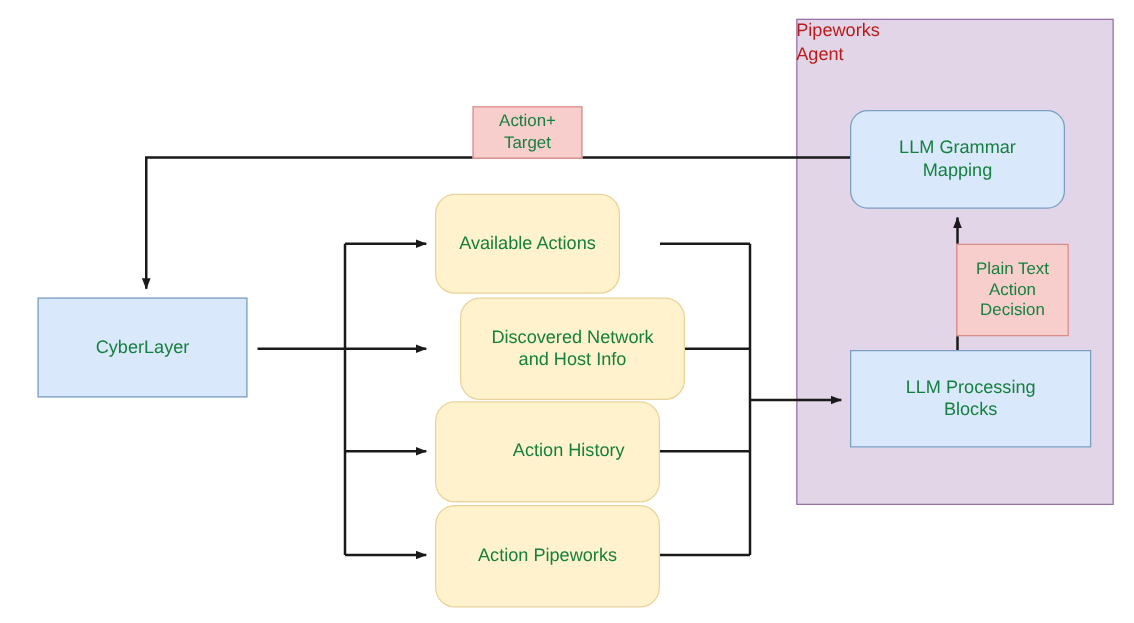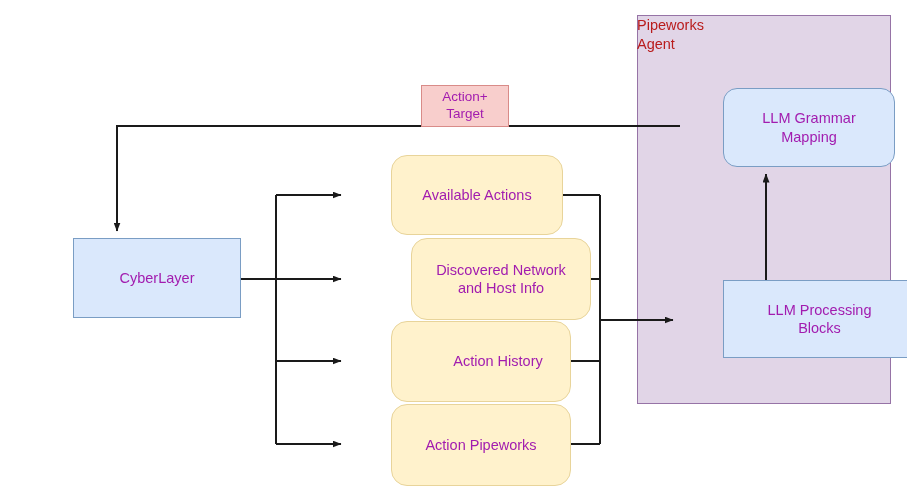--- a/index.html
+++ b/index.html
@@ -18,25 +18,24 @@
     background: #ffffff;
     overflow: hidden;
   }
   .node {
     position: absolute;
     box-sizing: border-box;
     display: flex;
     align-items: center;
     justify-content: center;
     text-align: center;
-    color: #a21caf;
+    color: #15803d;
     line-height: 1.25;
     white-space: pre-line;
     z-index: 3;
-    margin-left: 43px;
   }
   .group-box {
     position: absolute;
     box-sizing: border-box;
     background: #e1d5e7;
     border: 1px solid #9673a6;
     z-index: 1;
   }
   .group-label {
     position: absolute;
@@ -110,29 +109,32 @@
     <g>
       <path d="M 766 280 L 766 174" fill="none" stroke="#1a1a1a" stroke-width="2" marker-end="url(#arrowhead)"></path>
     </g>
   </svg>
 
   <div class="node blue-node" style="left:30px; top:238px; width:168px; height:80px; font-size:14.5px;">CyberLayer</div>
 
   <div class="node red-node" style="left:378px; top:85px; width:88px; height:42px; font-size:13.5px;">Action+
 Target</div>
 
-  <div class="node yellow-node" style="left:348px; top:155px; width:172px; height:80px; font-size:14.5px;">Available Actions</div>
+  <div class="node yellow-node" style="left:348px; top:155px; width:148px; height:80px; font-size:14.5px;">Available Actions</div>
 
   <div class="node yellow-node" style="left:368px; top:238px; width:180px; height:82px; font-size:14.5px;">Discovered Network
 and Host Info</div>
 
   <div class="node yellow-node" style="left:348px; top:321px; width:180px; height:81px; font-size:14.5px;padding-left:34px;">Action History</div>
 
   <div class="node yellow-node" style="left:348px; top:404px; width:180px; height:82px; font-size:14.5px;">Action Pipeworks</div>
 
   <div class="node blue-node" style="left:680px; top:88px; width:172px; height:79px; font-size:14.5px;border-radius:14px;">LLM Grammar
 Mapping</div>
 
+  <div class="node red-node" style="left:765px; top:195px; width:90px; height:74px; font-size:13.5px;">Plain Text
+Action
+Decision</div>
 
   <div class="node blue-node" style="left:680px; top:280px; width:193px; height:78px; font-size:14.5px;">LLM Processing
 Blocks</div>
 
 </div>
 
 </body></html>

